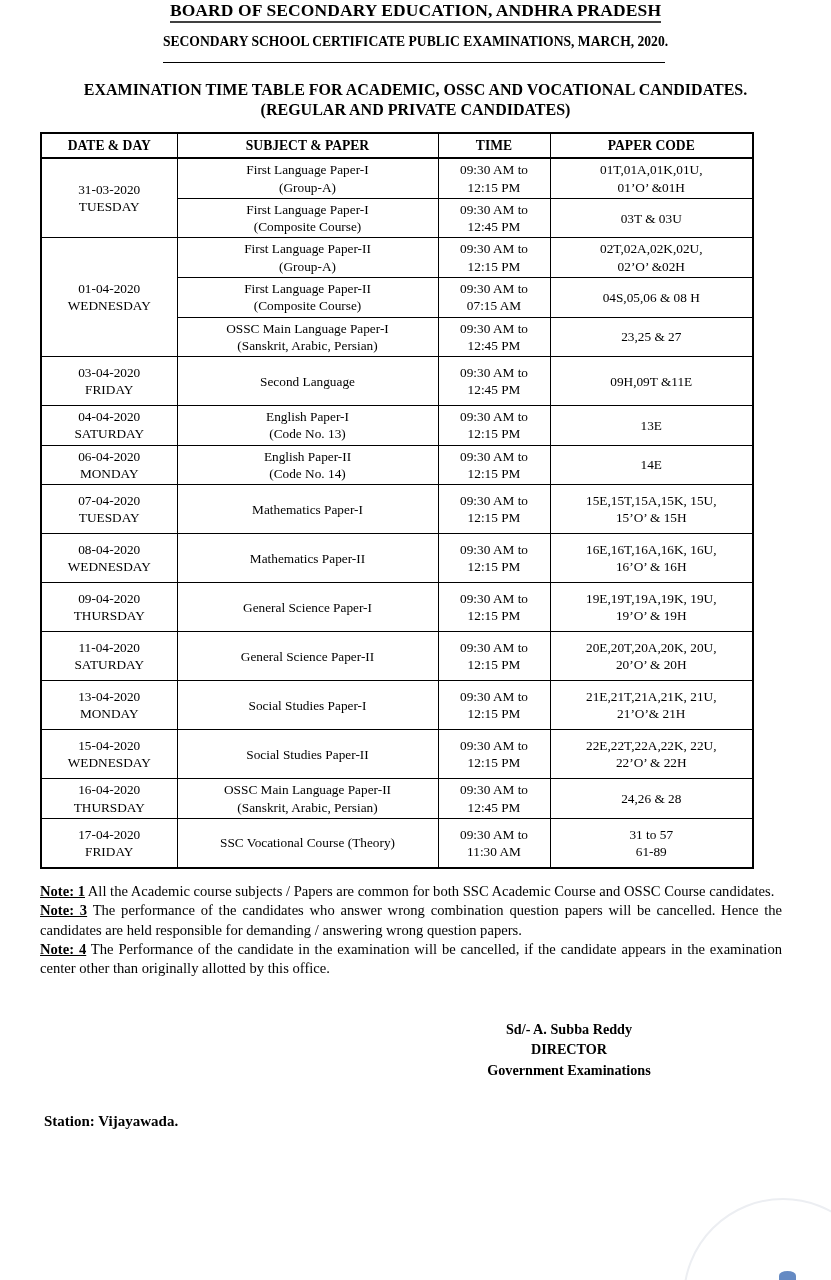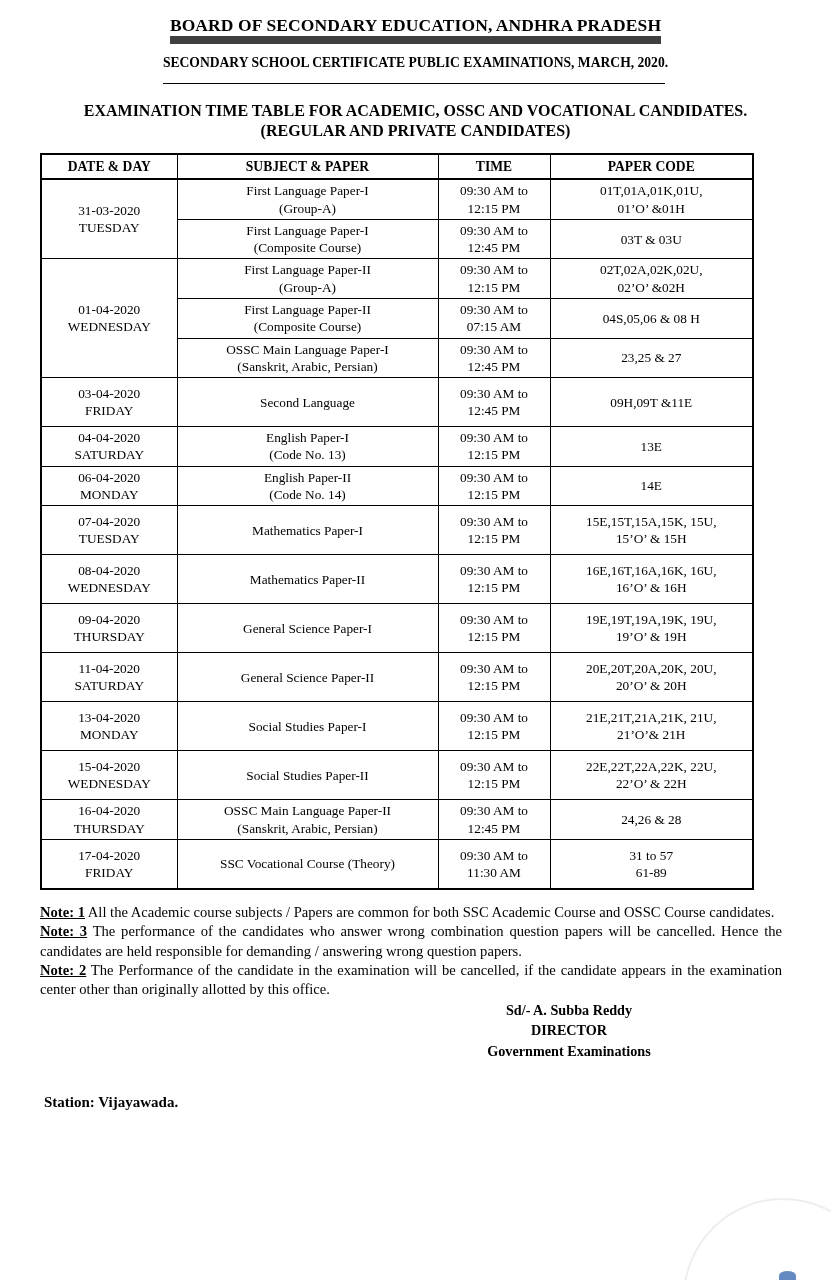--- a/index.html
+++ b/index.html
@@ -49,23 +49,22 @@
     padding: 0;
   }
 
   
   .title-wrap { text-align: center; }
 
   .title-main {
     font-size: 17.5px;
     font-weight: bold;
     letter-spacing: .1px;
-    margin-top: 15px;
     display: inline-block;
-    border-bottom: 8px solid #404040;
+    border-bottom: 2px solid #404040;
     padding-bottom: 1px;
     line-height: 1.15;
   }
   .title-sub {
     font-size: 13.6px;
     font-weight: bold;
     display: inline-block;
     border-bottom: 1.5px solid #000;
     line-height: 1.15;
     padding-bottom: 12px;
@@ -130,20 +129,21 @@
     text-align: justify;
   }
   .note-p { margin: 0; }
   .note-label {
     font-weight: bold;
     text-decoration: underline;
   }
 
   
   .sign-block {
+    margin-top: 40px;
     margin-right: 97px;
     text-align: center;
     font-weight: bold;
     font-size: 14.2px;
     line-height: 1.45;
     float: right;
     width: 330px;
   }
   .clearer { clear: both; }
 
@@ -452,21 +452,21 @@
             <div>31 to 57</div>
             <div>61-89</div>
           </td>
         </tr>
       </tbody>
   </table>
 
   <div class="notes">
       <p class="note-p"><span class="note-label">Note: 1</span><span> All the Academic course subjects / Papers are common for both SSC Academic Course and OSSC Course candidates.</span></p>
       <p class="note-p"><span class="note-label">Note: 3</span><span> The performance of the candidates who answer wrong combination question papers will be cancelled. Hence the candidates are held responsible for demanding / answering wrong question papers.</span></p>
-      <p class="note-p"><span class="note-label">Note: 2</span><span> The Performance of the candidate in the examination will be cancelled, if the candidate appears in the examination center other than originally allotted by this office.</span></p>
+      <p class="note-p"><span class="note-label">Note: 4</span><span> The Performance of the candidate in the examination will be cancelled, if the candidate appears in the examination center other than originally allotted by this office.</span></p>
     </div>
 
   <div class="sign-block">
     <div>Sd/- A. Subba Reddy</div>
     <div>DIRECTOR</div>
     <div>Government Examinations</div>
   </div>
   <div class="clearer"></div>
 
   <div class="station-block">

